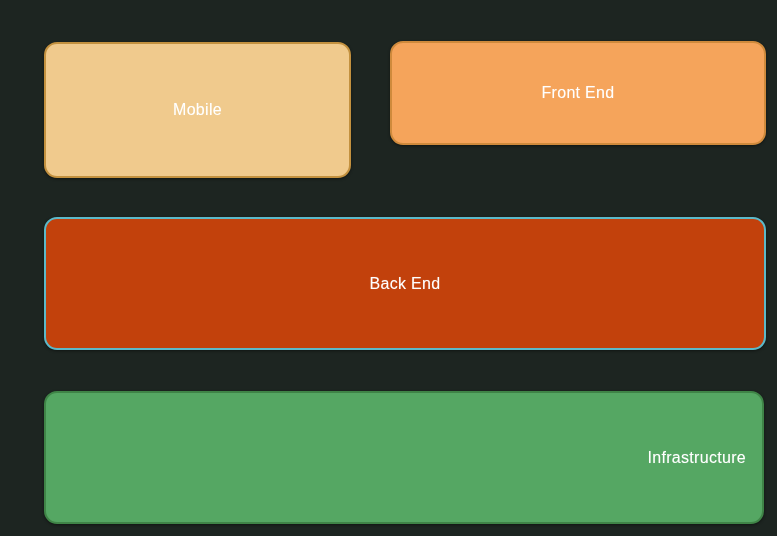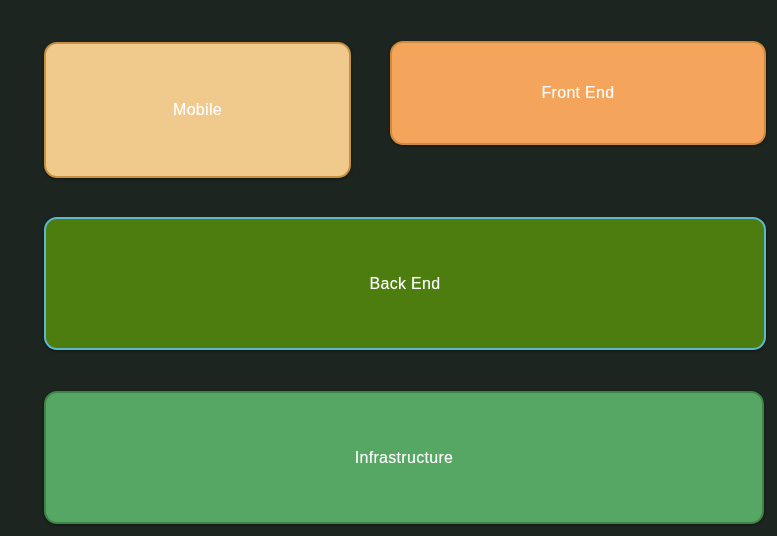--- a/index.html
+++ b/index.html
@@ -27,36 +27,36 @@
     font-weight: 400;
     letter-spacing: 0.3px;
     color: #ffffff;
     text-shadow: 0 0 1px rgba(255,255,255,0.35);
     text-align: center;
     user-select: none;
   }
   .box-mobile        { left: 28px;  top: 26px;  width: 307px; height: 136px; }
   .box-frontend      { left: 374px; top: 25px;  width: 376px; height: 104px; }
   .box-backend       { left: 28px;  top: 201px; width: 722px; height: 133px; }
-  .box-infrastructure{ left: 28px;  top: 375px; width: 720px; height: 133px; }
+  .box-infrastructure{ left: 28px;  top: 375px; width: 720px; height: 133px; justify-content: flex-end; }
 </style>
 </head>
 <body style="background: rgb(29, 37, 33);">
 
 <div class="canvas">
 
   <div class="diagram-box box-mobile" style="background: rgb(240, 202, 141); border-color: rgb(195, 145, 63); color: rgb(255, 255, 255);">
     <span class="label">Mobile</span>
   </div>
 
   <div class="diagram-box box-frontend" style="background: rgb(245, 164, 91); border-color: rgb(207, 138, 60); color: rgb(255, 255, 255);">
     <span class="label">Front End</span>
   </div>
 
-  <div class="diagram-box box-backend" style="background: #4d7c0f; border-color: rgb(92, 185, 201); color: rgb(255, 255, 255);">
+  <div class="diagram-box box-backend" style="background: #c2410c; border-color: rgb(92, 185, 201); color: rgb(255, 255, 255);">
     <span class="label">Back End</span>
   </div>
 
   <div class="diagram-box box-infrastructure" style="background: rgb(85, 167, 99); border-color: rgb(63, 132, 71); color: rgb(255, 255, 255);">
     <span class="label">Infrastructure</span>
   </div>
 
 </div>
 
 </body></html>

